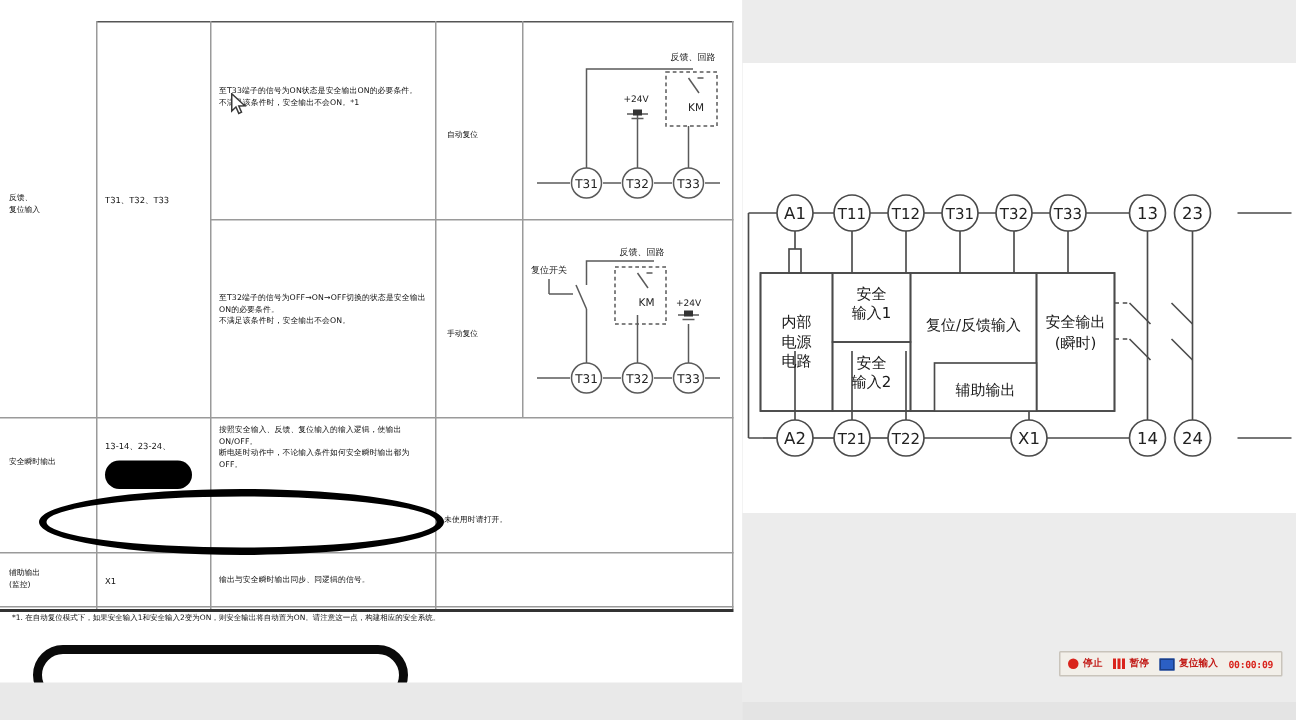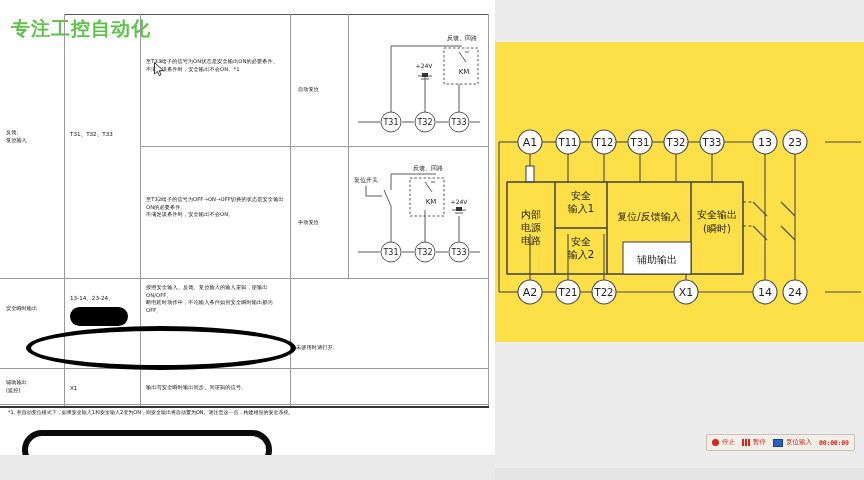--- a/index.html
+++ b/index.html
@@ -78,21 +78,21 @@
   }
   .ghost{
     position:absolute;color:#d8d8d8;font-size:17px;
     font-family:"DejaVu Serif","Liberation Serif",serif;
     letter-spacing:3px;user-select:none;
   }
 
   
   .block-pane{
     position:absolute;left:495px;top:42px;width:369px;height:300px;
-    background:#fde047;
+    background:#ffffff;
   }
   .block-pane svg{display:block;}
 
   .right-top-fill{
     position:absolute;left:495px;top:0;width:369px;height:42px;
     background:#ececec;
   }
   .right-bottom-fill{
     position:absolute;left:495px;top:342px;width:369px;height:138px;
     background:#ececec;
@@ -110,21 +110,21 @@
   .rec-toolbar{
     position:absolute;left:706px;top:434px;
     height:15px;display:flex;align-items:center;
     background:#f2efe9;
     border:1px solid #c9c4bb;
     padding:0 5px;gap:7px;
     border-radius:1px;
   }
   .rec-item{display:flex;align-items:center;gap:3px;}
   .rec-label{
-    font-size:6.5px;color:#c21b17;font-weight:400;
+    font-size:6.5px;color:#c21b17;font-weight:700;
     font-family:"DejaVu Sans","Liberation Sans",sans-serif;
     white-space:nowrap;
   }
   .ic-stop{width:7px;height:7px;border-radius:50%;background:#d9241c;}
   .ic-pause{width:8px;height:7px;display:flex;gap:1px;}
   .ic-pause i{display:block;width:2px;height:7px;background:#d9241c;}
   .ic-cap{width:8px;height:6px;background:#2b5fc4;border:1px solid #1b3e86;}
   .rec-time{
     font-size:6.5px;color:#d9241c;font-weight:700;
     font-family:"DejaVu Sans Mono","Liberation Mono",monospace;
@@ -137,21 +137,20 @@
 
 <div class="screen">
 
   <div class="right-top-fill"></div>
   <div class="right-bottom-fill"></div>
   <div class="bottom-strip"></div>
 
   <div class="doc-pane">
     <div class="doc-inner">
 
-      <div class="brand">专注工控自动化</div>
 
       <div class="ln h dark" style="left:64px;top:14px;width:425px;"></div>
       <div class="ln h" style="left:0px;top:278px;width:489px;"></div>
       <div class="ln h" style="left:0px;top:368px;width:489px;"></div>
       <div class="ln h" style="left:0px;top:404px;width:489px;"></div>
       <div class="ln h thick" style="left:0px;top:406px;width:489px;"></div>
       <div class="ln h" style="left:140px;top:146px;width:349px;"></div>
 
       <div class="ln v" style="left:64px;top:14px;height:264px;"></div>
       <div class="ln v" style="left:140px;top:14px;height:392px;"></div>

